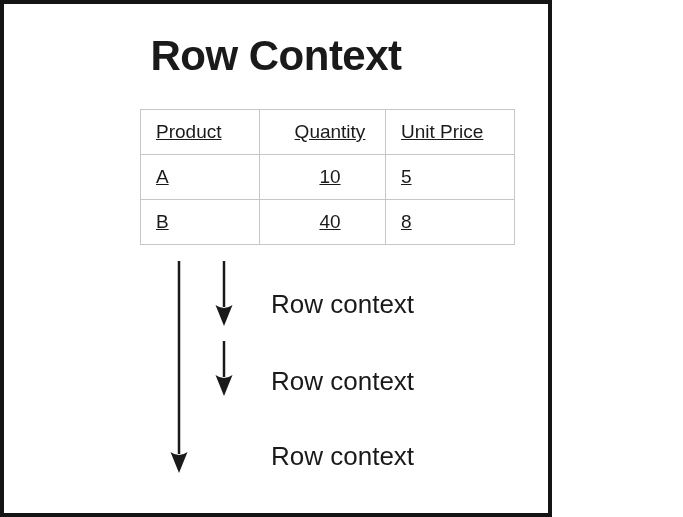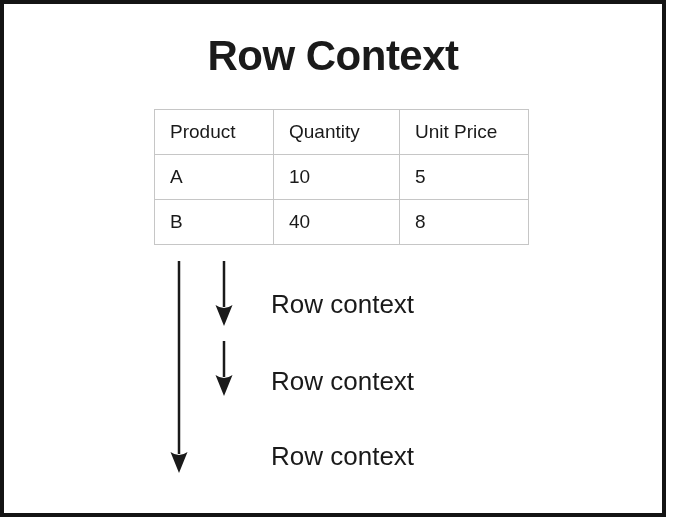--- a/index.html
+++ b/index.html
@@ -2,21 +2,21 @@
 <html><head>
 <meta charset="utf-8">
 <style>
   html, body {
     margin: 0;
     padding: 0;
     background: #ffffff;
   }
   .canvas {
     position: relative;
-    width: 666px;
+    width: 552px;
     height: 517px;
     box-sizing: border-box;
     border: 4px solid #141414;
     background: #ffffff;
     overflow: hidden;
     font-family: "Liberation Sans", "DejaVu Sans", sans-serif;
     color: #1a1a1a;
   }
   .title {
     position: absolute;
@@ -24,38 +24,39 @@
     left: 0;
     width: 100%;
     text-align: center;
     font-size: 42px;
     font-weight: 600;
     letter-spacing: -0.5px;
     color: #1a1a1a;
   }
   table.data-table {
     position: absolute;
-    left: 150px;
+    left: 136px;
     top: 105px;
     border-collapse: collapse;
     background: #ffffff;
+    text-decoration: underline;
   }
   table.data-table th,
   table.data-table td {
     border: 1px solid #c6c6c6;
     height: 44px;
     padding: 0 0 0 15px;
     text-align: left;
     vertical-align: middle;
     font-size: 19px;
     font-weight: 400;
     color: #1a1a1a;
   }
   table.data-table th.col-0, table.data-table td.col-0 { width: 103px; }
-  table.data-table th.col-1, table.data-table td.col-1 { width: 110px; }
+  table.data-table th.col-1, table.data-table td.col-1 { width: 110px; text-align: center; }
   table.data-table th.col-2, table.data-table td.col-2 { width: 113px; }
   svg.arrows {
     position: absolute;
     left: 0;
     top: 0;
     width: 683px;
     height: 517px;
     pointer-events: none;
   }
   .row-context-label {

